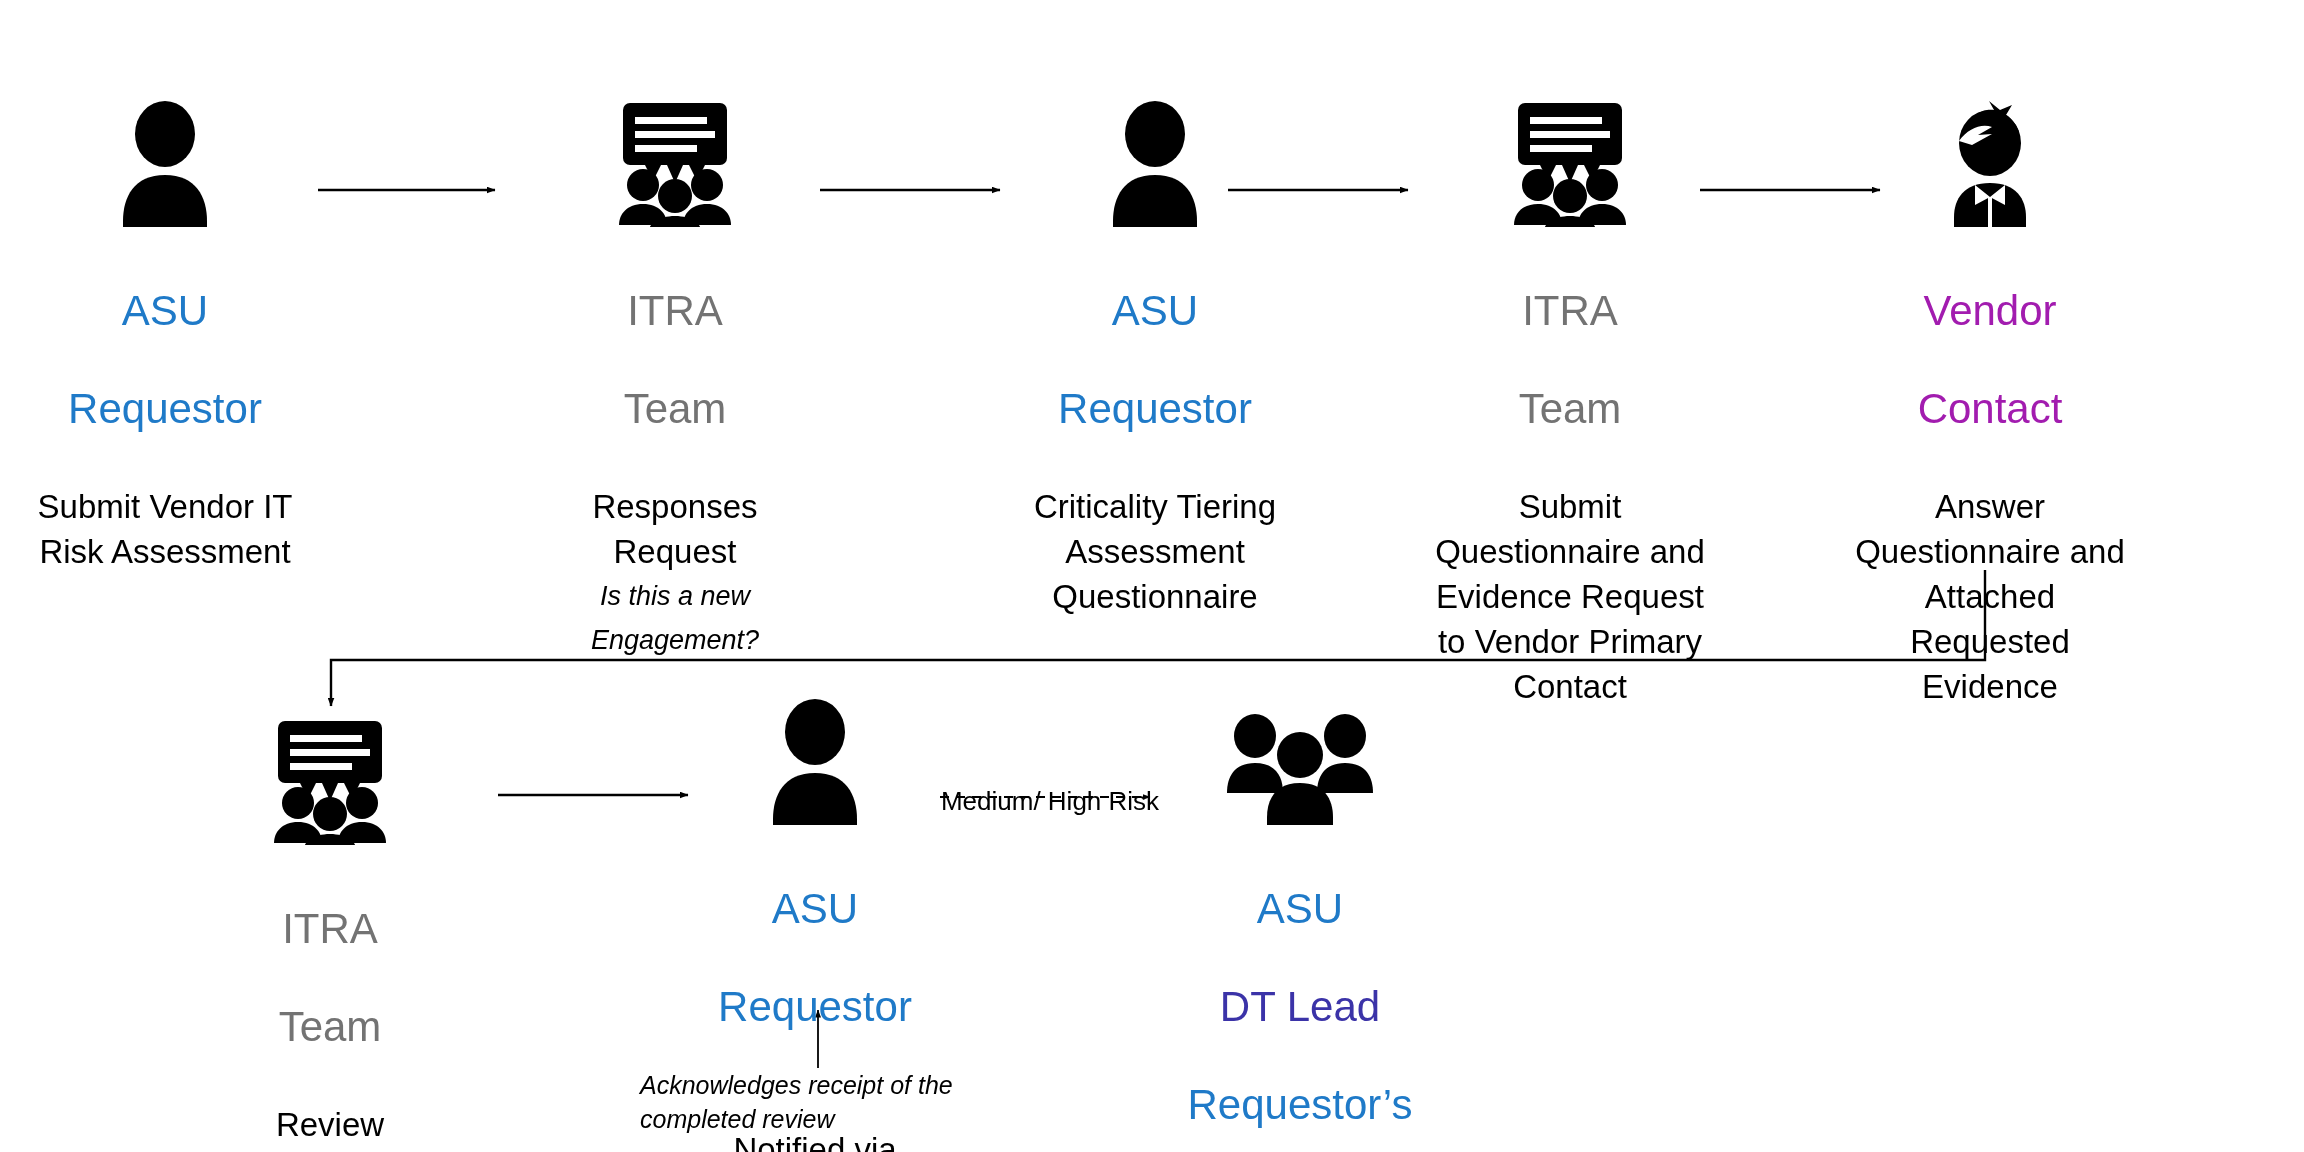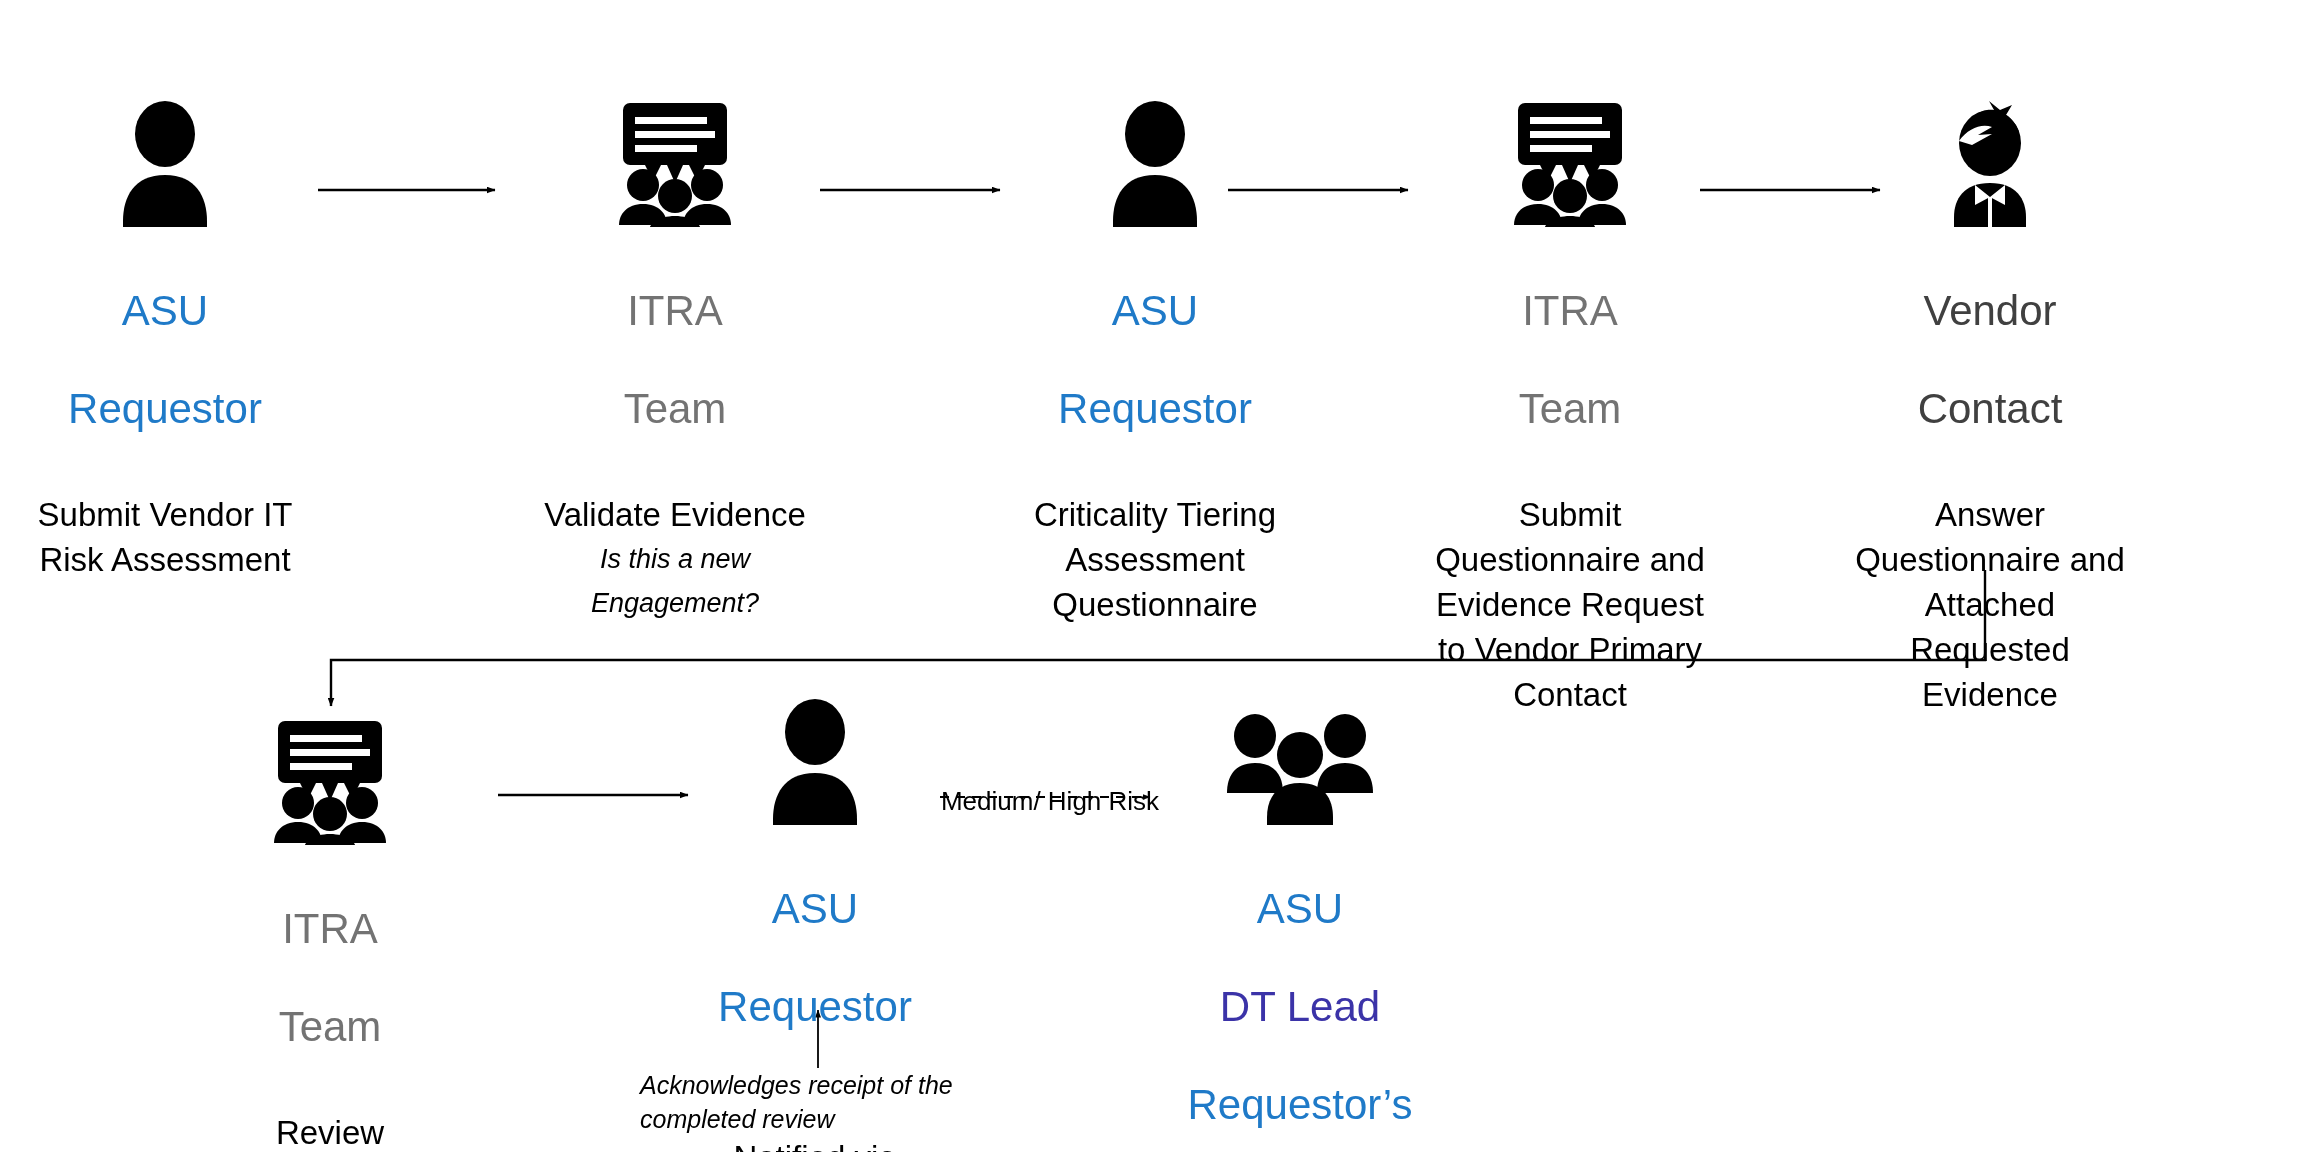--- a/index.html
+++ b/index.html
@@ -17,29 +17,29 @@
   .node{position:absolute;text-align:center;}
   .icon-wrap{height:135px;display:flex;align-items:flex-end;justify-content:center;}
   .icon-wrap svg{display:block;}
 
   .role{
     font-size:42px;line-height:49px;font-weight:400;
     margin-top:10px;white-space:pre-line;
   }
   .role .r1,.role .r2{display:block;}
   .desc{
-    font-size:33px;line-height:45px;color:#000;margin-top:10px;white-space:pre-line;
+    font-size:33px;line-height:45px;color:#000;margin-top:2px;white-space:pre-line;
   }
   .sub-italic{
     font-size:27px;line-height:44px;font-style:italic;color:#000;
   }
 
   .blue{color:#1f7ac8;}
   .purple{color:#737373;}
-  .orange{color:#404040;}
+  .orange{color:#a21caf;}
   .indigo{color:#3b33a8;}
 
   
   .annot{
     position:absolute;text-align:left;font-style:italic;
     font-size:25px;line-height:34px;color:#000;white-space:pre-line;
   }
   .edge-label{
     position:absolute;text-align:center;font-size:26px;line-height:30px;color:#000;
     white-space:nowrap;
@@ -119,21 +119,21 @@
         <ellipse cx="92" cy="82" rx="16" ry="16" fill="#000"></ellipse>
         <path d="M92,101 C76,101 68,111 68,122 L116,122 C116,111 108,101 92,101 Z" fill="#000"></path>
         <ellipse cx="60" cy="93" rx="17" ry="17" fill="#000"></ellipse>
         <path d="M60,113 C43,113 35,122 35,124 L85,124 C85,122 77,113 60,113 Z" fill="#000"></path>
       </svg>
     </div>
     <div class="role purple">
       <span class="r1">ITRA</span>
       <span class="r2">Team</span>
     </div>
-    <div class="desc">Validate Evidence</div>
+    <div class="desc">Responses Request</div>
     <div class="sub-italic">Is this a new Engagement?</div>
   </div>
 
   <div class="node" style="left:1020px;top:92px;width:270px;">
     <div class="icon-wrap">
       <svg width="92" height="126" viewBox="0 0 92 126">
         <ellipse cx="46" cy="33" rx="30" ry="33" fill="#000"></ellipse>
         <path d="M46,74 C15,74 4,96 4,120 L4,126 L88,126 L88,120 C88,96 77,74 46,74 Z" fill="#000"></path>
       </svg>
     </div>

